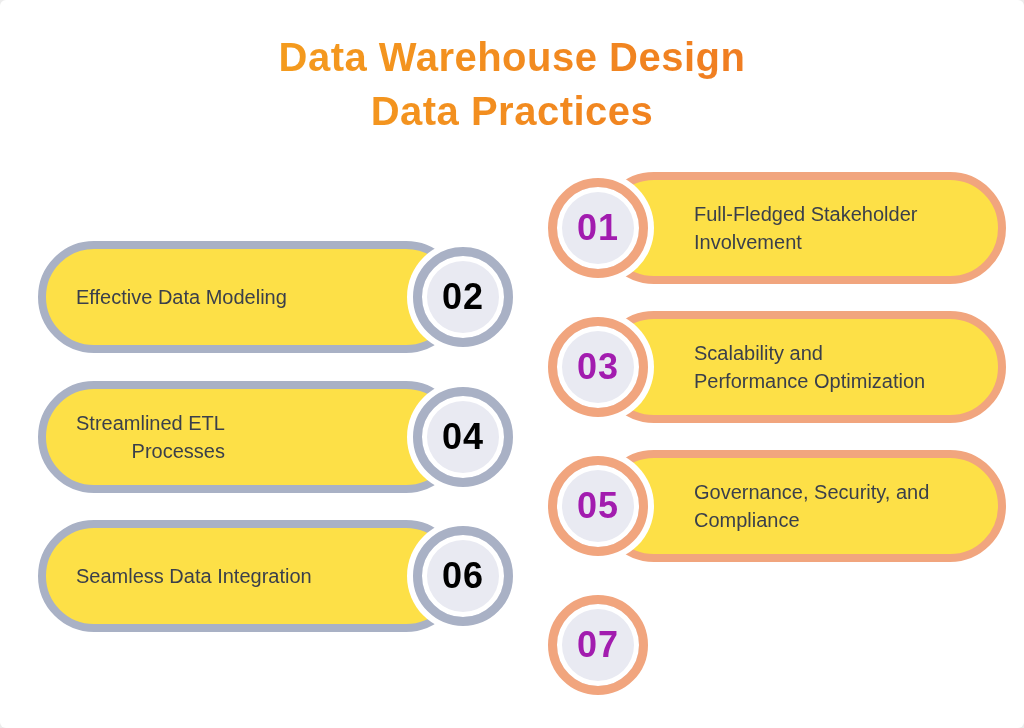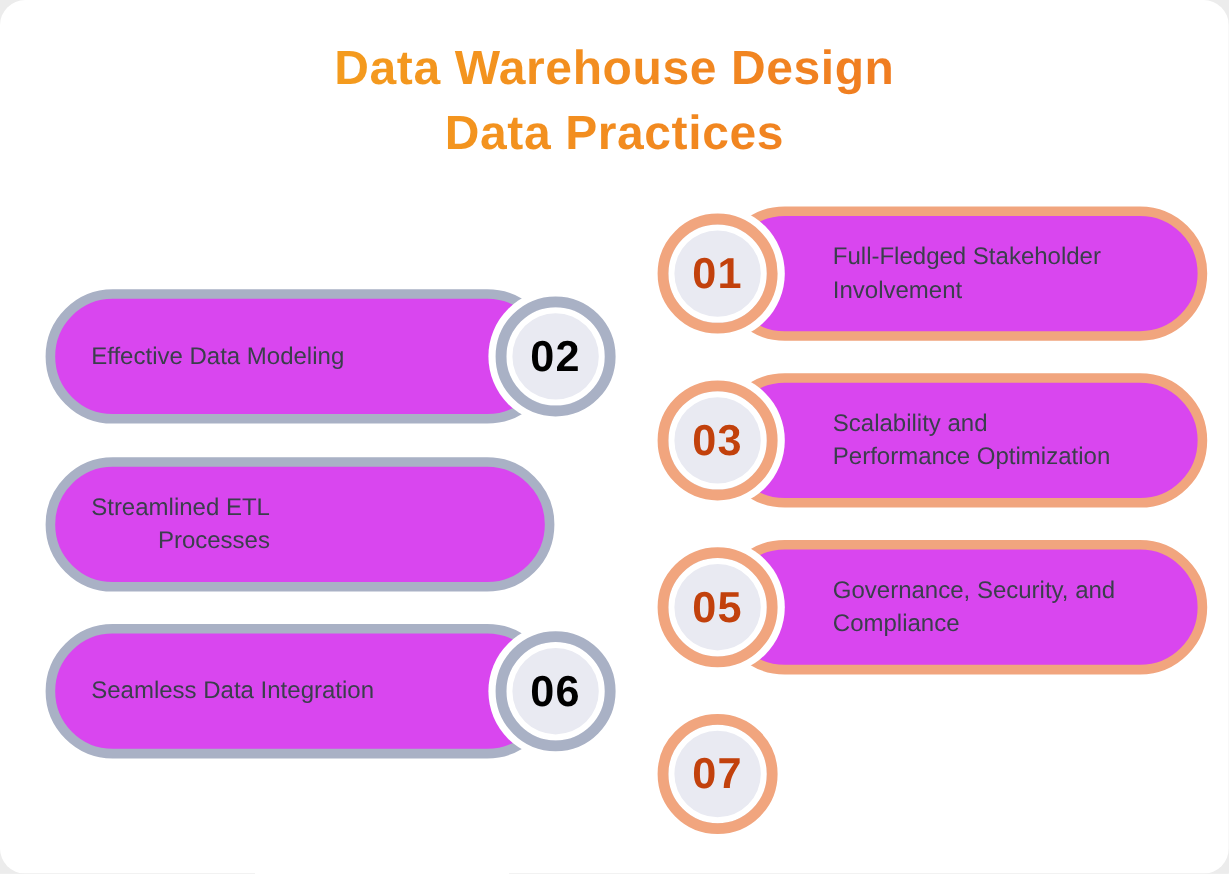--- a/index.html
+++ b/index.html
@@ -1,48 +1,48 @@
 <!DOCTYPE html>
 <html><head>
 <meta charset="utf-8">
 <style>
   html,body{margin:0;padding:0;background:#ececec;font-family:"Liberation Sans",sans-serif;}
   .stage{position:relative;width:1024px;height:728px;overflow:hidden;}
-  .card{position:absolute;inset:0;background:#ffffff;border-radius:21px;overflow:hidden;}
+  .card{position:absolute;inset:0;background:#ffffff;border-radius:6px;overflow:hidden;}
 
   .title{
     position:absolute;top:30px;left:0;right:0;text-align:center;
     font-size:40px;font-weight:800;line-height:1.35;letter-spacing:.5px;
     color:#F08326;
     background:linear-gradient(90deg,#F6A81C 8%,#EE7023 92%);
     -webkit-background-clip:text;background-clip:text;
     -webkit-text-fill-color:transparent;
   }
 
   .pill{
-    position:absolute;height:112px;background:#d946ef;box-sizing:border-box;
+    position:absolute;height:112px;background:#fde047;box-sizing:border-box;
     display:flex;align-items:center;border-radius:56px;z-index:1;
   }
   .pill-right{left:598px;width:408px;border:8px solid #F1A57E;padding-left:88px;padding-right:20px;}
   .pill-left{left:38px;width:424px;border:8px solid #A9B1C5;padding-right:90px;padding-left:30px;text-align:right;}
 
   .label{
     font-size:20px;color:#3A3F4B;line-height:1.42;white-space:pre-line;font-weight:400;
   }
 
   .circle{
     position:absolute;width:100px;height:100px;border-radius:50%;box-sizing:border-box;
     background:#E9EAF2;display:flex;align-items:center;justify-content:center;z-index:2;
     box-shadow:0 0 0 6px #ffffff, inset 0 0 0 5px #ffffff;
   }
   .circle-right{left:548px;border:9px solid #F1A57E;}
   .circle-left{left:413px;border:9px solid #A9B1C5;}
 
   .num{font-size:36px;font-weight:700;letter-spacing:1px;}
-  .num-gray{color:#c2410c;text-align:right;}
+  .num-gray{color:#a21caf;text-align:right;}
   .num-orange{color:#000000;}
 </style>
 </head>
 <body>
 
 <div class="stage">
   <div class="card">
 
     <div class="title">
       <div>Data Warehouse Design</div>
@@ -69,20 +69,23 @@
 Performance Optimization</div>
     </div>
     <div class="circle circle-right" style="top:317px">
       <span class="num num-gray">03</span>
     </div>
 
     <div class="pill pill-left" style="top:381px">
       <div class="label">Streamlined ETL
 Processes</div>
     </div>
+    <div class="circle circle-left" style="top:387px">
+      <span class="num num-orange">04</span>
+    </div>
 
     <div class="pill pill-right" style="top:450px">
       <div class="label">Governance, Security, and
 Compliance</div>
     </div>
     <div class="circle circle-right" style="top:456px">
       <span class="num num-gray">05</span>
     </div>
 
     <div class="pill pill-left" style="top:520px">

